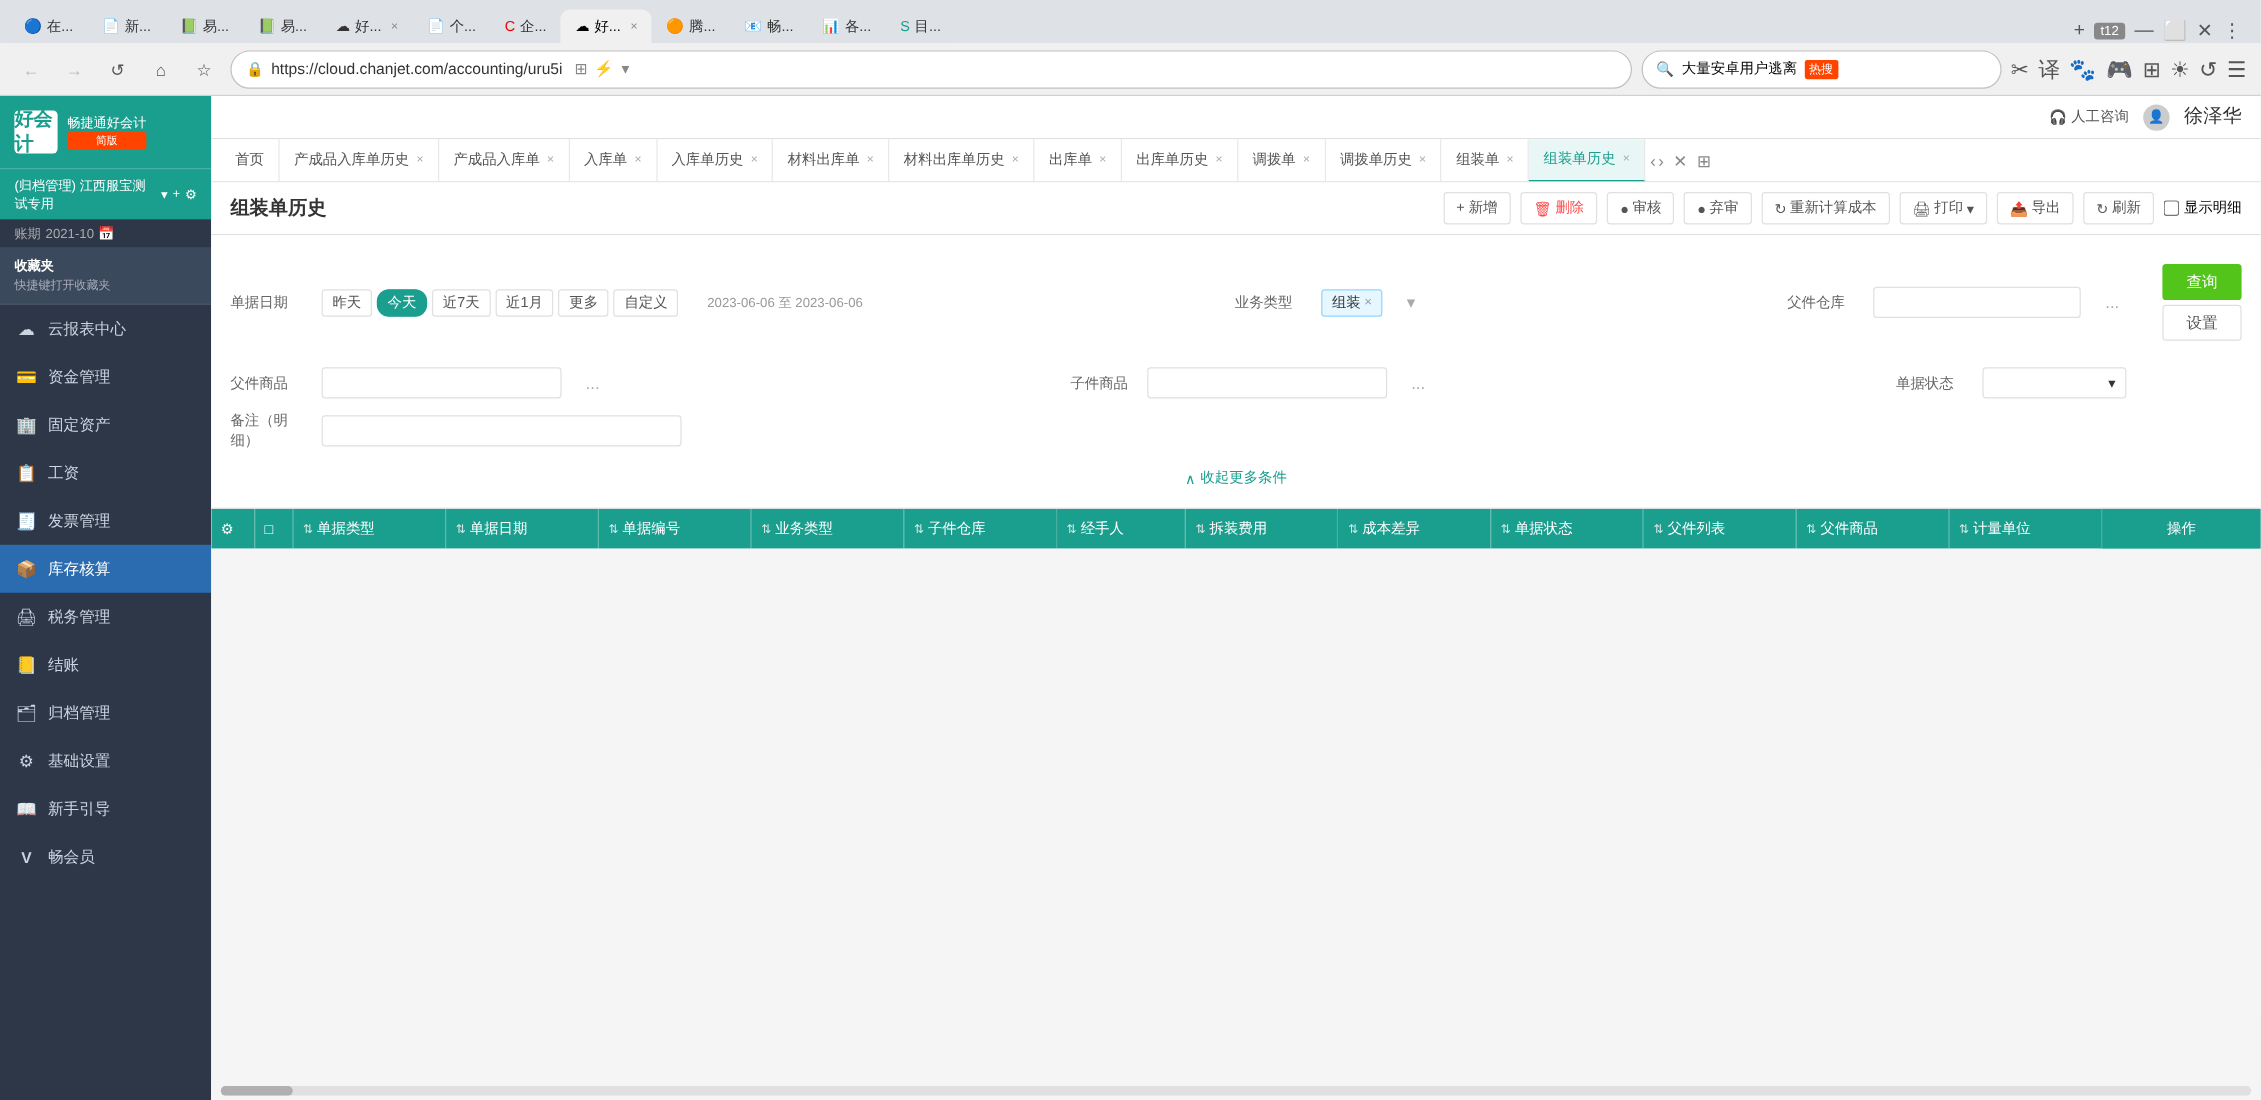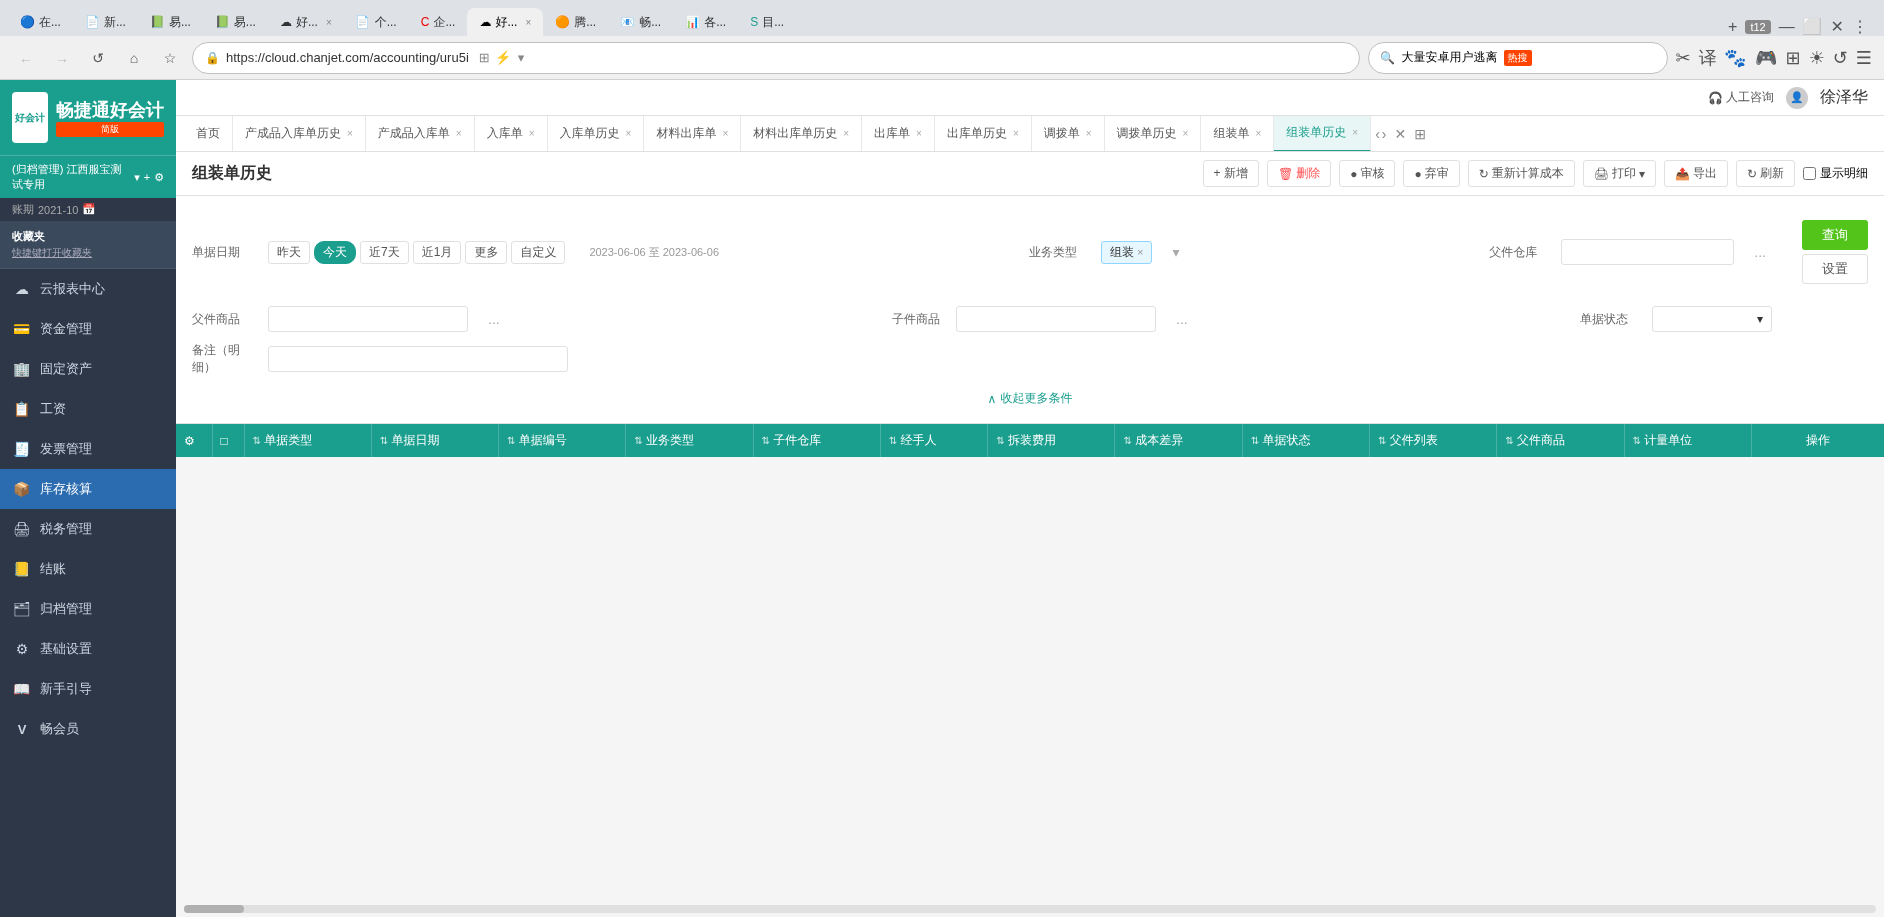--- a/index.html
+++ b/index.html
@@ -20,22 +20,22 @@
     .hot-tag { background: #ff4400; color: #fff; font-size: 10px; padding: 1px 4px; border-radius: 2px; }
     .browser-actions { display: flex; align-items: center; gap: 8px; }
     .action-btn { font-size: 18px; color: #555; cursor: pointer; }
 
     
     .app-container { display: flex; height: calc(917px - 80px); }
 
     
     .sidebar { width: 176px; background: #2d3748; color: #fff; display: flex; flex-direction: column; flex-shrink: 0; }
     .sidebar-logo { background: #1a9e8e; padding: 12px; display: flex; align-items: center; gap: 8px; }
-    .logo-icon { width: 36px; height: 51px; background: #fff; border-radius: 4px; display: flex; align-items: center; justify-content: center; font-size: 10px; color: #1a9e8e; font-weight: bold; }
-    .logo-text { color: #fff; font-size: 18px; font-weight: bold; }
+    .logo-icon { width: 36px; height: 36px; background: #fff; border-radius: 4px; display: flex; align-items: center; justify-content: center; font-size: 16px; color: #1a9e8e; font-weight: bold; }
+    .logo-text { color: #fff; font-size: 11px; font-weight: normal; }
     .logo-badge { background: #ff4400; color: #fff; font-size: 9px; padding: 1px 3px; border-radius: 2px; text-align: center; }
     .company-bar { background: #1a9e8e; padding: 6px 12px; font-size: 11px; color: #fff; border-top: 1px solid rgba(255,255,255,0.2); display: flex; align-items: center; gap: 4px; }
     .favorites-bar { background: #3a4a5c; padding: 8px 12px; font-size: 11px; color: #aac; border-bottom: 1px solid #4a5568; }
     .sidebar-menu { flex: 1; overflow-y: auto; }
     .menu-item { display: flex; align-items: center; gap: 8px; padding: 10px 12px; cursor: pointer; color: #cbd5e0; font-size: 13px; }
     .menu-item.active { background: #2b6cb0; color: #fff; }
     .menu-icon { width: 20px; height: 20px; display: flex; align-items: center; justify-content: center; font-size: 14px; }
 
     
     .main-content { flex: 1; display: flex; flex-direction: column; background: #f5f5f5; overflow: hidden; }
@@ -206,21 +206,21 @@
       <span style="margin-left:auto;">+</span>
       <span>⚙</span>
     </div>
     <div style="padding:4px 12px;background:#2d3748;font-size:11px;color:#aaa;display:flex;align-items:center;gap:4px;">
       <span>账期</span>
       <span>2021-10</span>
       <span>📅</span>
     </div>
     <div class="favorites-bar">
       <div style="font-weight:bold;color:#fff;margin-bottom:2px;">收藏夹</div>
-      <div style="font-size:10px;color:#aab;text-decoration:underline;">快捷键打开收藏夹</div>
+      <div style="font-size:10px;color:#aab;">快捷键打开收藏夹</div>
     </div>
     <div class="sidebar-menu">
       <div class="menu-item">
         <span class="menu-icon">☁</span>
         <span>云报表中心</span>
       </div>
       <div class="menu-item">
         <span class="menu-icon">💳</span>
         <span>资金管理</span>
       </div>

